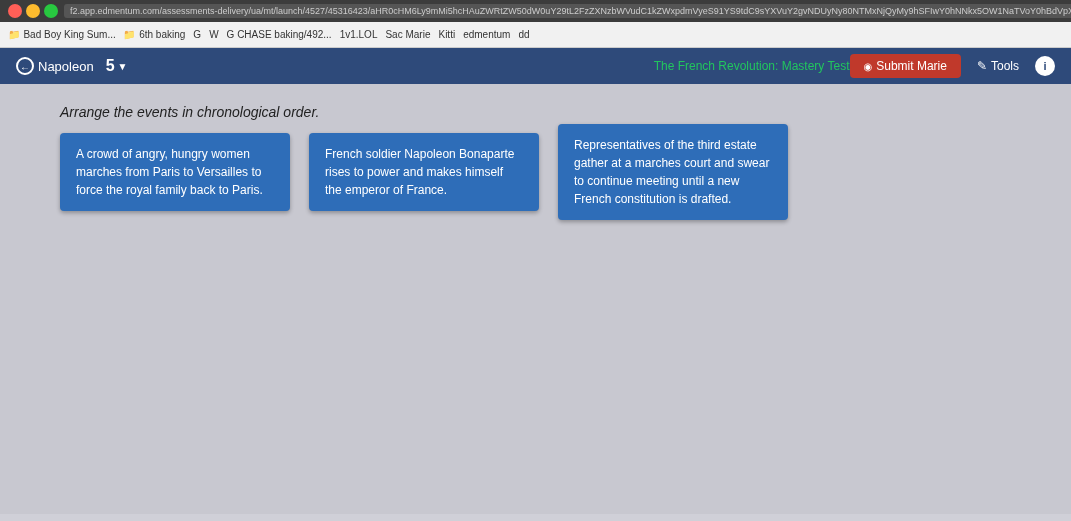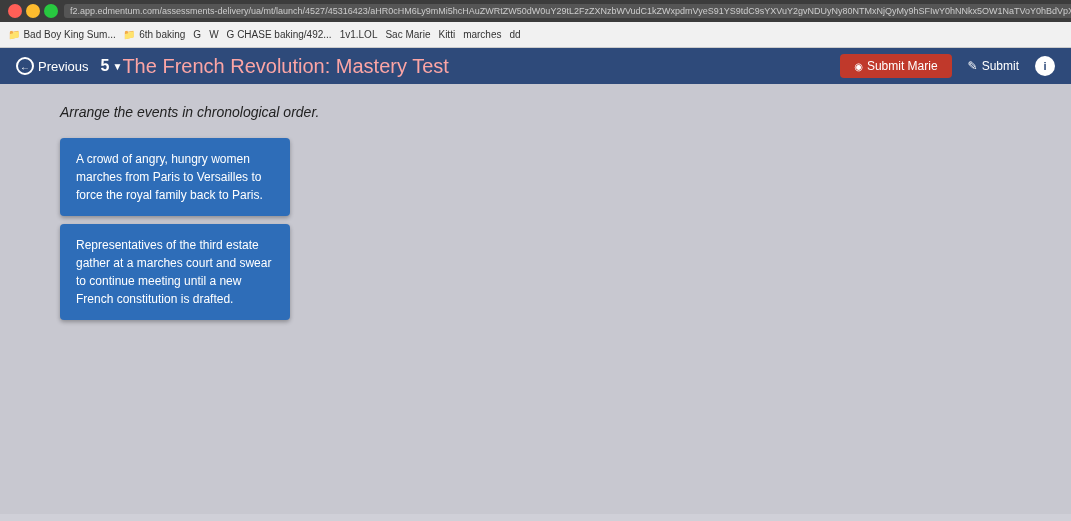--- a/index.html
+++ b/index.html
@@ -117,24 +117,24 @@
     .q-num-text {
       font-weight: bold;
       font-size: 16px;
     }
     .chevron-icon {
       font-size: 10px;
       color: white;
     }
 
     .page-title {
-      color: #fca5a5;
-      font-size: 20px;
+      color: #22c55e;
+      font-size: 12px;
       font-weight: 500;
-      text-align: left;
+      text-align: right;
       flex: 1;
     }
 
     .nav-right {
       display: flex;
       align-items: center;
       gap: 16px;
     }
     .submit-btn {
       background: #c0392b;
@@ -174,28 +174,29 @@
     
     .main-content {
       background: #c8c8d0;
       padding: 20px 60px;
       min-height: 430px;
     }
 
     .question-instruction {
       font-size: 14px;
       color: #222;
-      margin-bottom: 18px;
+      margin-bottom: 4px;
       font-style: italic;
     }
 
     .cards-area {
       display: flex;
-      flex-direction: column;
-      gap: 8px;
+      flex-direction: row;
+      align-items: center;
+      gap: 19px;
     }
 
     .event-card {
       background: #2e6db8;
       color: white;
       padding: 12px 16px;
       border-radius: 4px;
       width: 230px;
       font-size: 12px;
       line-height: 1.5;
@@ -238,59 +239,62 @@
   <span class="bookmark-item">
     <span>1v1.LOL</span>
   </span>
   <span class="bookmark-item">
     <span>Sac Marie</span>
   </span>
   <span class="bookmark-item">
     <span>Kitti</span>
   </span>
   <span class="bookmark-item">
-    <span>marches</span>
+    <span>edmentum</span>
   </span>
   <span class="bookmark-item">
     <span>dd</span>
   </span>
 </div>
 
 <div class="app-nav">
   <div class="nav-left">
     <div class="nav-prev-btn">
       <div class="nav-circle">←</div>
-      <span>Previous</span>
+      <span>Napoleon</span>
     </div>
     <div class="question-num">
       <span class="q-num-text">5</span>
       <span class="chevron-icon">▼</span>
     </div>
   </div>
 
   <div class="page-title">The French Revolution: Mastery Test</div>
 
   <div class="nav-right">
     <button class="submit-btn">
       <span class="submit-icon">◉</span>
       <span>Submit Marie</span>
     </button>
     <div class="tools-btn">
       <span>✎</span>
-      <span>Submit</span>
+      <span>Tools</span>
     </div>
     <div class="info-btn">i</div>
   </div>
 </div>
 
 <div class="main-content">
   <p class="question-instruction">Arrange the events in chronological order.</p>
 
   <div class="cards-area">
     <div class="event-card">
       <span>A crowd of angry, hungry women marches from Paris to Versailles to force the royal family back to Paris.</span>
     </div>
     <div class="event-card">
+      <span>French soldier Napoleon Bonaparte rises to power and makes himself the emperor of France.</span>
+    </div>
+    <div class="event-card">
       <span>Representatives of the third estate gather at a marches court and swear to continue meeting until a new French constitution is drafted.</span>
     </div>
 
   </div>
 </div>
 
 </body></html>

